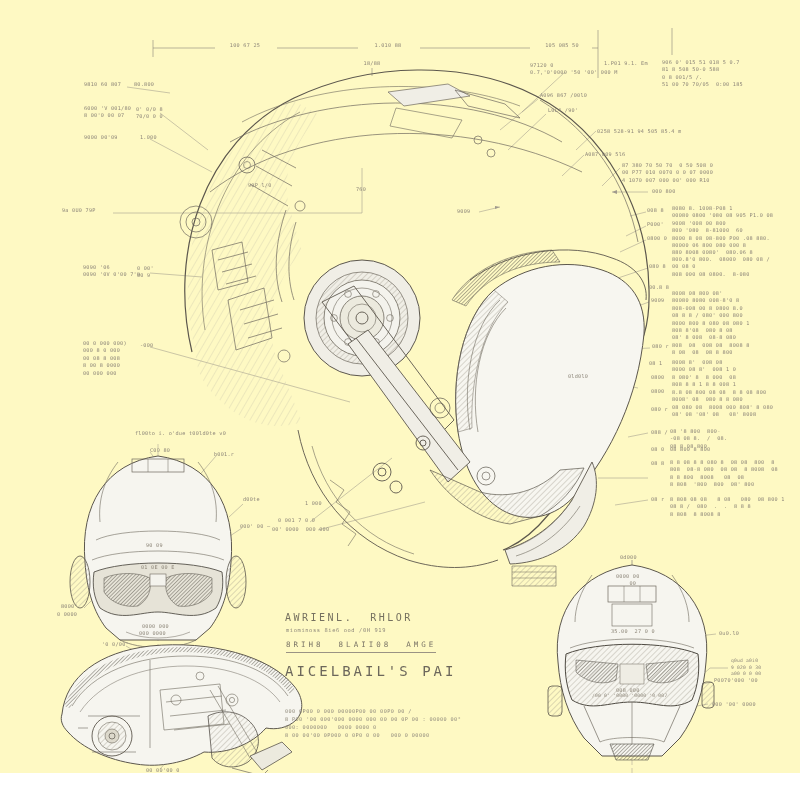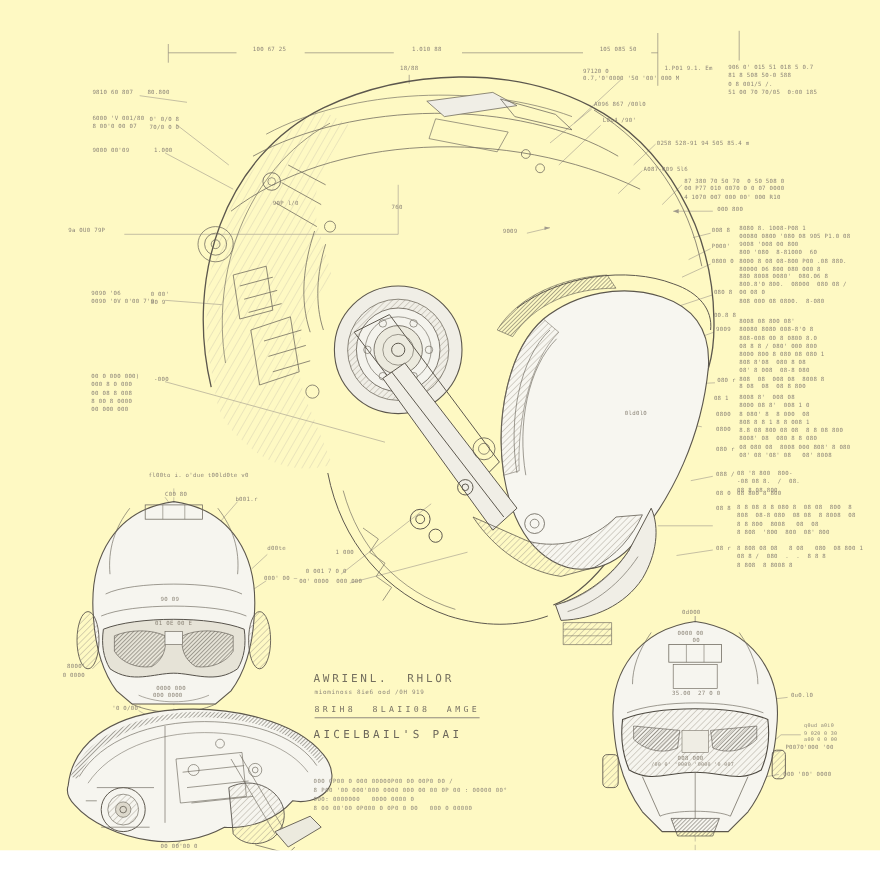--- a/index.html
+++ b/index.html
@@ -8,21 +8,21 @@
   #drawing{position:absolute;left:0;top:0;}
   #annotation-layer{position:absolute;left:0;top:0;width:800px;height:800px;pointer-events:none;}
   .anno{position:absolute;white-space:pre;font:5.2px/1.42 "DejaVu Sans Mono",monospace;
         color:#8d8679;letter-spacing:.25px;}
   .anno.center{transform:translateX(-50%);}
   .tb{position:absolute;white-space:pre;color:#6f695e;font-family:"DejaVu Sans Mono",monospace;}
   #tb-line1{left:285px;top:612px;font-size:10px;letter-spacing:2.5px;color:#75705f;}
   #tb-line1sub{left:286px;top:627px;font-size:5.4px;letter-spacing:.6px;color:#908a7c;}
   #tb-line2{left:286px;top:640px;font-size:7.5px;letter-spacing:3px;color:#7a7466;
             border-bottom:.7px solid #9a9384;padding-bottom:3px;}
-  #tb-line3{left:285px;top:663px;font-size:10px;letter-spacing:3px;color:#6c675b;}
+  #tb-line3{left:285px;top:663px;font-size:14px;letter-spacing:3px;color:#6c675b;}
   #tb-line4{left:285px;top:690px;font-size:11px;letter-spacing:2px;color:#6c675b;}
   .tb-note{left:285px;font-size:5.2px;letter-spacing:.4px;color:#918b7d;}
 </style>
 </head>
 <body>
 
 <div id="canvas">
 
 <svg id="drawing" width="800" height="800" viewBox="0 0 800 800" xmlns="http://www.w3.org/2000/svg">
   <defs>

